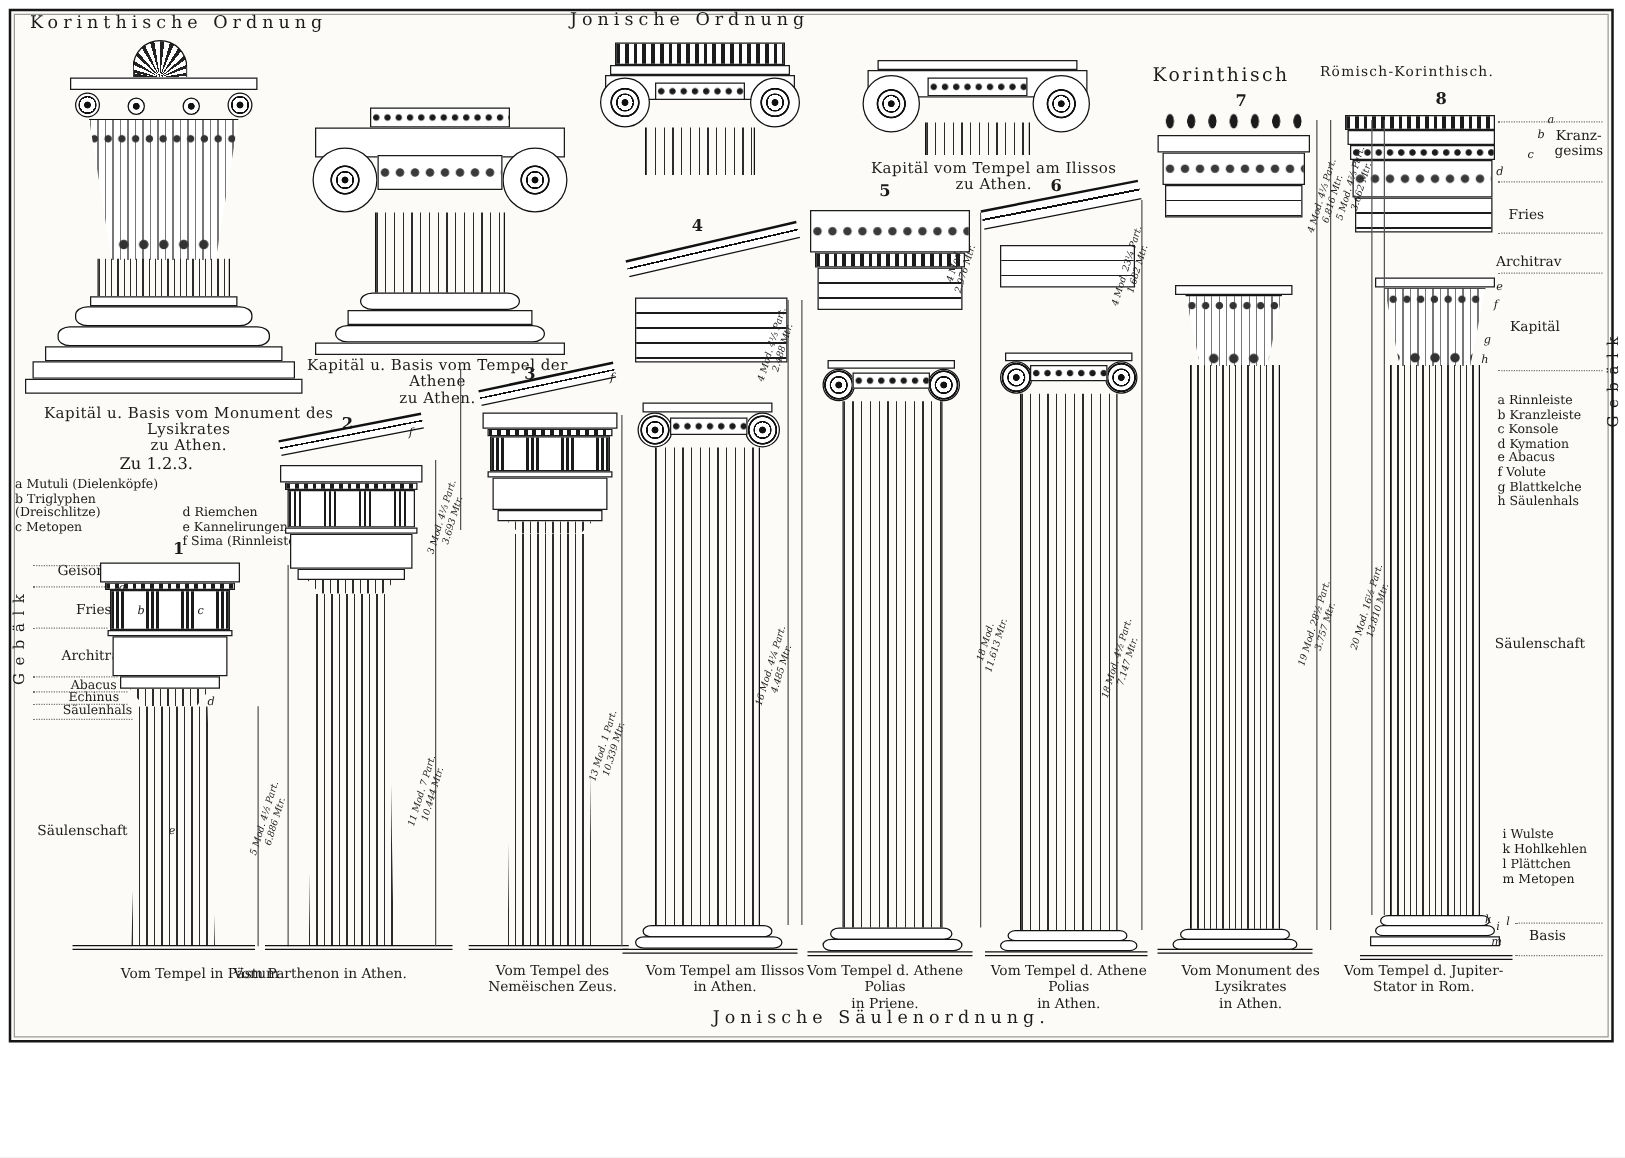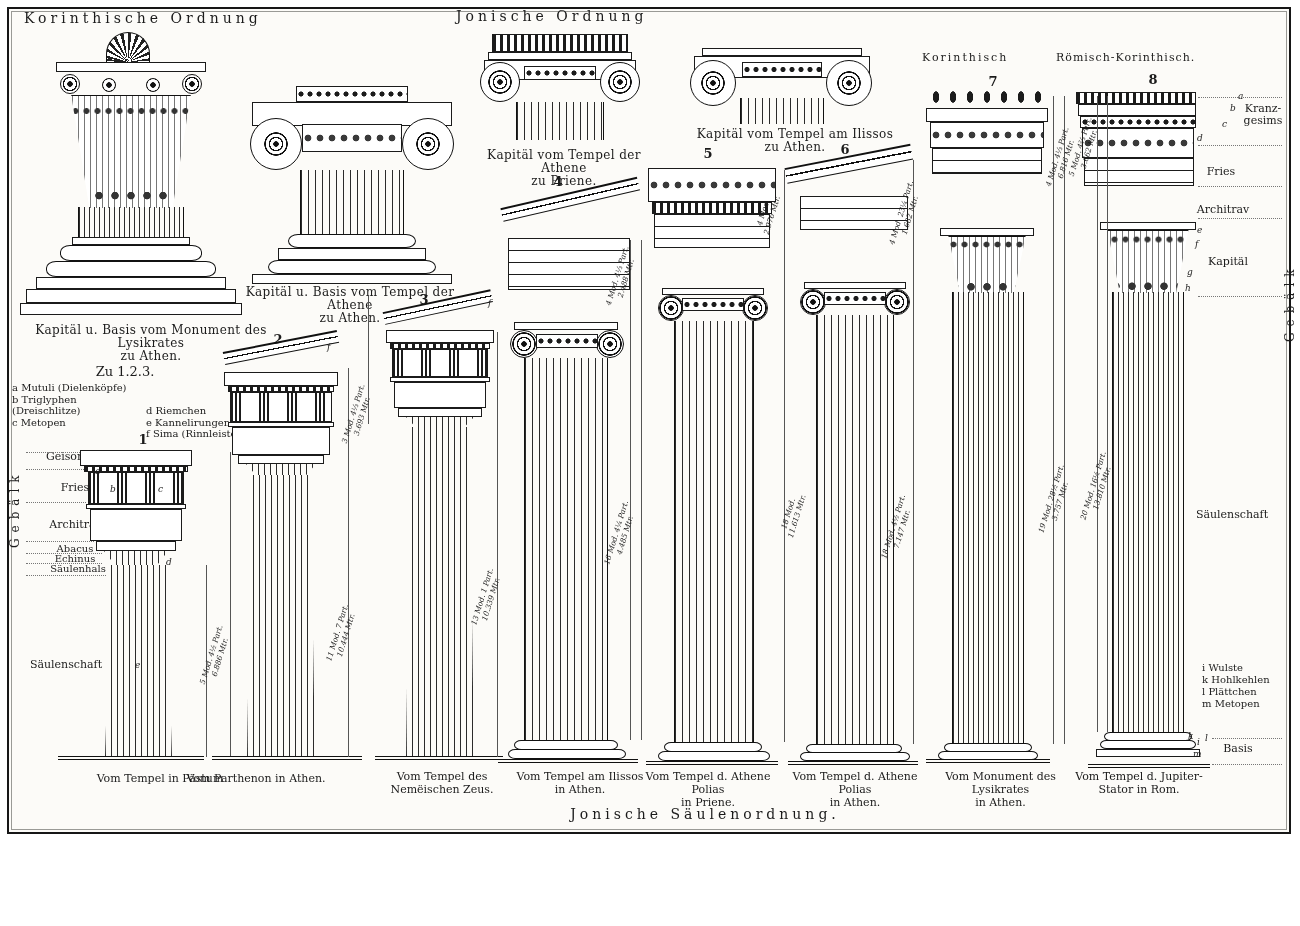--- a/index.html
+++ b/index.html
@@ -61,21 +61,21 @@
   .wm-url{font-size:20px;font-weight:700;margin-top:6px;}
 </style>
 </head>
 <body>
 
 <div class="stage">
   <div class="plate-frame"></div>
 
   <div class="txt order-title" style="left:24px;top:10px;">Korinthische Ordnung</div>
   <div class="txt order-title" style="left:456px;top:8px;">Jonische Ordnung</div>
-  <div class="txt" style="left:922px;top:51px;font-size:11px;letter-spacing:2px;">Korinthisch</div>
+  <div class="txt" style="left:922px;top:51px;font-size:15px;letter-spacing:2px;">Korinthisch</div>
   <div class="txt" style="left:1056px;top:51px;font-size:11px;letter-spacing:1px;">Römisch-Korinthisch.</div>
 
   <div class="palmette" style="left:106px;top:32px;width:44px;height:30px;"></div>
   <div class="band" style="left:56px;top:62px;width:150px;height:10px;"></div>
   <div class="volute" style="left:60px;top:74px;width:20px;height:20px;"></div>
   <div class="volute" style="left:182px;top:74px;width:20px;height:20px;"></div>
   <div class="volute" style="left:102px;top:78px;width:14px;height:14px;"></div>
   <div class="volute" style="left:146px;top:78px;width:14px;height:14px;"></div>
   <div class="cor-cap" style="left:66px;top:95px;width:130px;height:112px;"></div>
   <div class="flutes fine" style="left:78px;top:207px;width:106px;height:30px;"></div>
@@ -105,24 +105,20 @@
     <span>zu Athen.</span>
   </div>
 
   <div class="band dent" style="left:492px;top:34px;width:136px;height:18px;"></div>
   <div class="band" style="left:488px;top:52px;width:144px;height:8px;"></div>
   <div class="band" style="left:484px;top:60px;width:152px;height:20px;"></div>
   <div class="volute" style="left:480px;top:62px;width:40px;height:40px;"></div>
   <div class="volute" style="left:600px;top:62px;width:40px;height:40px;"></div>
   <div class="band eggs" style="left:524px;top:66px;width:72px;height:14px;"></div>
   <div class="flutes" style="left:516px;top:102px;width:88px;height:38px;"></div>
-  <div class="txt cap-caption ctr" style="left:466px;top:149px;width:196px;">
-    <span>Kapitäl vom Tempel der Athene</span><br>
-    <span>zu Priene.</span>
-  </div>
 
   <div class="band" style="left:702px;top:48px;width:160px;height:8px;"></div>
   <div class="band" style="left:694px;top:56px;width:176px;height:22px;"></div>
   <div class="volute" style="left:690px;top:60px;width:46px;height:46px;"></div>
   <div class="volute" style="left:826px;top:60px;width:46px;height:46px;"></div>
   <div class="band eggs" style="left:742px;top:62px;width:80px;height:15px;"></div>
   <div class="flutes" style="left:740px;top:98px;width:84px;height:26px;"></div>
   <div class="txt cap-caption ctr" style="left:690px;top:128px;width:210px;">
     <span>Kapitäl vom Tempel am Ilissos</span><br>
     <span>zu Athen.</span>
@@ -331,20 +327,30 @@
       <span>13.810 Mtr.</span>
   </div>
 
   <div class="txt vert" style="left:1283px;top:102px;height:240px;">Gebälk</div>
   <div class="txt small-label ctr" style="left:1233px;top:103px;width:60px;line-height:12px;">
     <span>Kranz-</span><br><span>gesims</span>
   </div>
   <div class="txt small-label" style="left:1196px;top:165px;width:50px;text-align:center;">Fries</div>
   <div class="txt small-label" style="left:1192px;top:203px;width:62px;text-align:center;">Architrav</div>
   <div class="txt small-label" style="left:1200px;top:255px;width:56px;text-align:center;">Kapitäl</div>
+  <div class="txt tiny-label" style="left:1198px;top:315px;width:86px;white-space:normal;">
+    <span>a Rinnleiste</span><br>
+    <span>b Kranzleiste</span><br>
+    <span>c Konsole</span><br>
+    <span>d Kymation</span><br>
+    <span>e Abacus</span><br>
+    <span>f Volute</span><br>
+    <span>g Blattkelche</span><br>
+    <span>h Säulenhals</span>
+  </div>
   <div class="txt small-label" style="left:1194px;top:508px;width:76px;text-align:center;">Säulenschaft</div>
   <div class="txt tiny-label" style="left:1202px;top:662px;width:80px;white-space:normal;line-height:12px;">
     <span>i Wulste</span><br>
     <span>k Hohlkehlen</span><br>
     <span>l Plättchen</span><br>
     <span>m Metopen</span>
   </div>
   <div class="txt small-label" style="left:1212px;top:742px;width:52px;text-align:center;">Basis</div>
   <div class="ltr" style="left:1238px;top:91px;">a</div>
   <div class="ltr" style="left:1230px;top:103px;">b</div>

